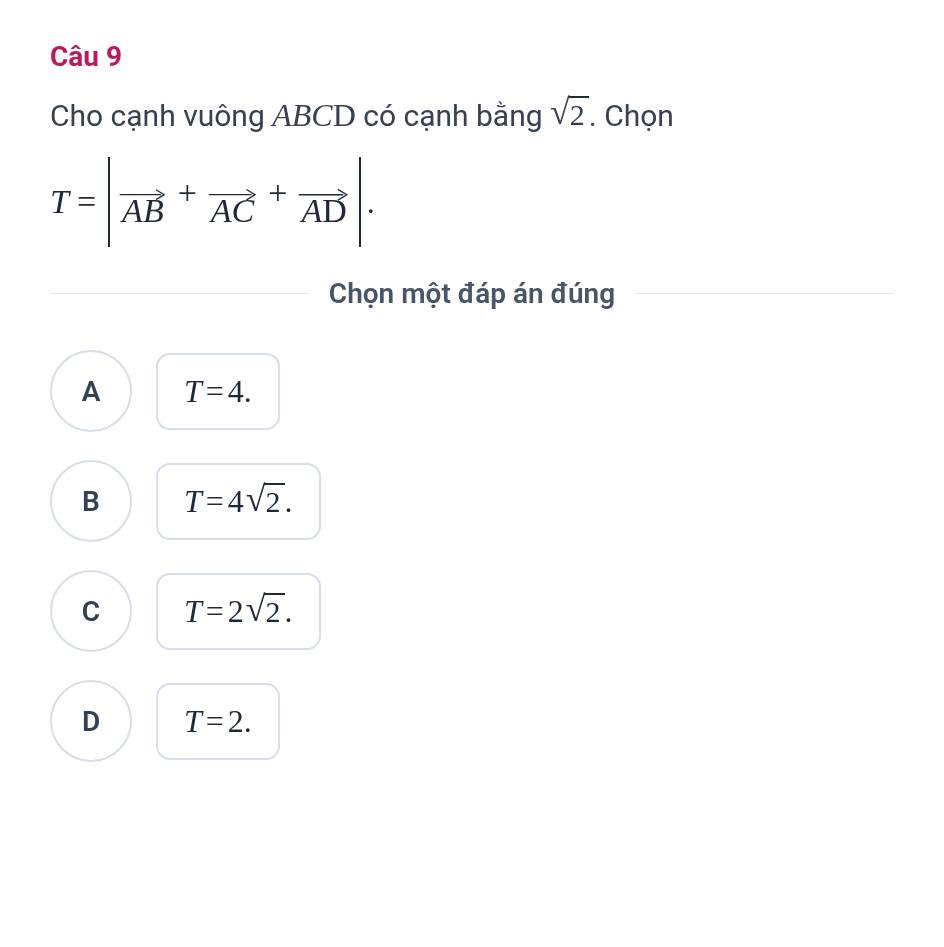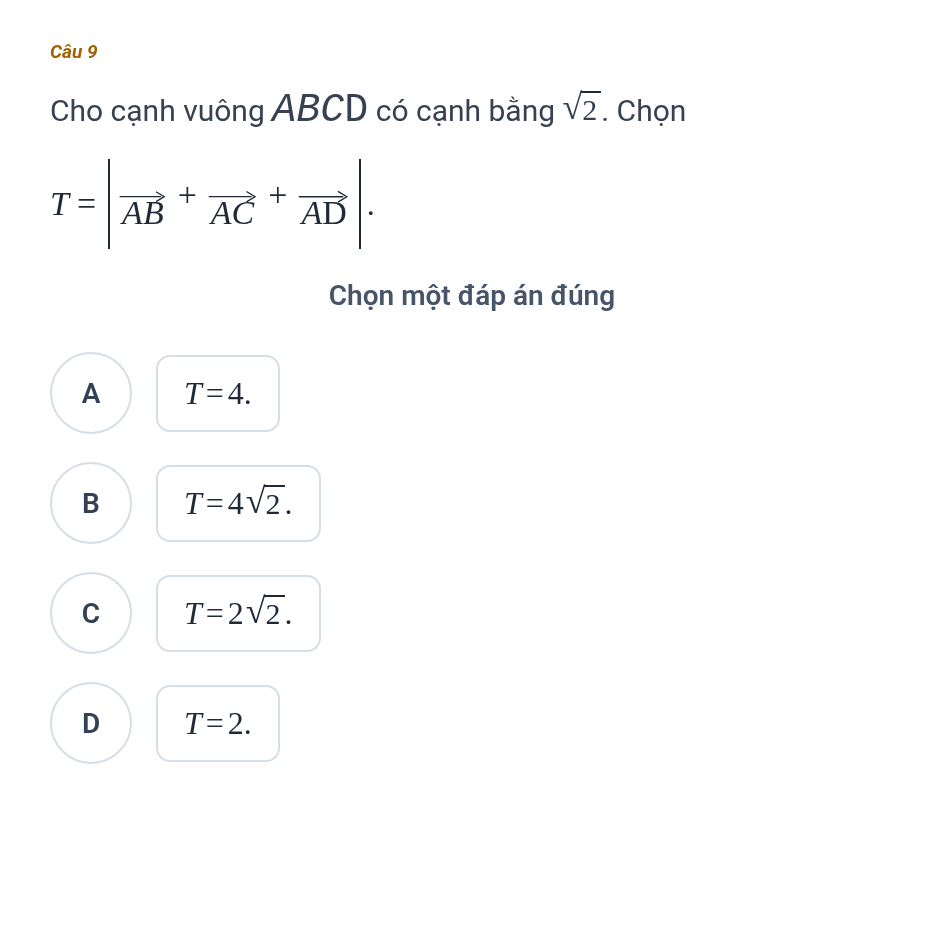--- a/index.html
+++ b/index.html
@@ -5,35 +5,34 @@
   * { box-sizing: border-box; margin: 0; padding: 0; }
   body {
     font-family: -apple-system, BlinkMacSystemFont, "Segoe UI", Roboto, Arial, sans-serif;
     background: #ffffff;
     width: 944px;
     padding: 40px 50px 50px 50px;
     color: #1f2937;
   }
   .question-title {
     font-weight: 700;
-    font-size: 19px;
-    color: #a16207;
+    font-size: 28px;
+    color: #be185d;
     margin-bottom: 18px;
-    font-style: italic;
   }
   .question-body {
     font-size: 30px;
     color: #374151;
     line-height: 1.5;
     margin-bottom: 18px;
   }
   .math-italic {
-    font-family: Liberation Mono, monospace;
+    font-family: Liberation Serif, serif;
     font-style: italic;
-    font-size: 40px;
+    font-size: 32px;
   }
   .equation {
     font-family: "Times New Roman", serif;
     font-size: 34px;
     color: #1f2937;
     margin: 10px 0 30px 0;
     display: flex;
     align-items: center;
   }
   .eq-T { font-style: italic; margin-right: 2px; }
@@ -85,21 +84,20 @@
     font-family: "Times New Roman", serif;
     font-style: normal;
     font-size: 30px;
     line-height: 1.1;
     margin-left: -2px;
   }
   .divider-row {
     display: flex;
     align-items: center;
     margin: 30px 0 40px 0;
-    flex-direction: column;
   }
   .divider-line {
     flex: 1;
     height: 1px;
     background: #e5e7eb;
   }
   .divider-text {
     font-size: 28px;
     font-weight: 600;
     color: #475569;

